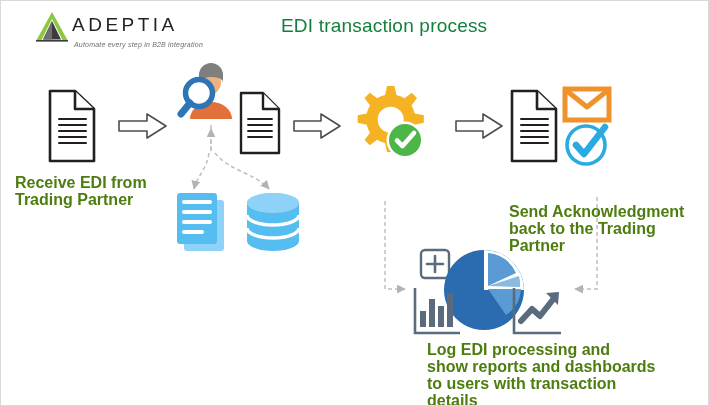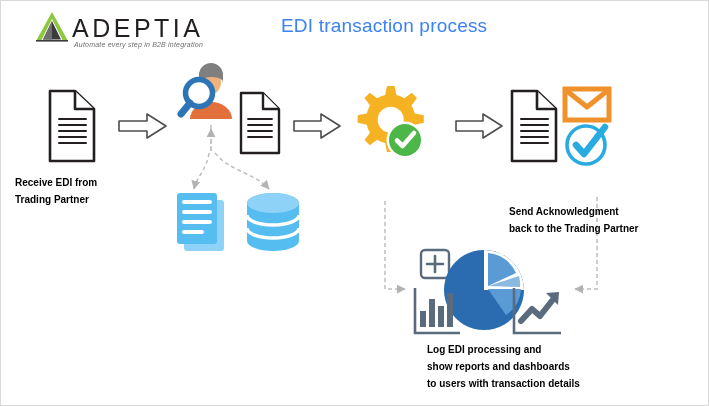--- a/index.html
+++ b/index.html
@@ -19,50 +19,50 @@
     box-sizing: border-box;
     overflow: hidden;
   }
   .abs { position: absolute; }
 
   
   #logo-wrap { left: 33px; top: 9px; width: 200px; height: 44px; }
   #logo-text {
     position: absolute;
     left: 38px; top: 4px;
-    font-size: 25px;
+    font-size: 19px;
     letter-spacing: 3.5px;
     color: #231f20;
     font-family: "Liberation Sans", sans-serif;
     font-weight: 400;
   }
   #logo-tagline {
     position: absolute;
     left: 40px; top: 31px;
     font-size: 7px;
     font-style: italic;
     color: #6d6e70;
     letter-spacing: 0.2px;
     white-space: nowrap;
   }
 
   
   #title {
     left: 280px; top: 14px;
     font-size: 19px;
-    color: #3b82f6;
+    color: #15803d;
     letter-spacing: 0.2px;
     white-space: nowrap;
   }
 
   
   .caption {
-    font-size: 10px;
+    font-size: 16px;
     line-height: 17px;
-    color: #000000;
+    color: #4d7c0f;
     font-weight: bold;
     white-space: pre-line;
   }
   #cap-receive   { left: 14px;  top: 173px; width: 160px; }
   #cap-validation{ left: 171px; top: 258px; width: 175px; }
   #cap-process   { left: 359px; top: 185px; width: 120px; }
   #cap-send      { left: 508px; top: 178px; width: 200px; margin-top: 24px; }
   #cap-log       { left: 426px; top: 340px; width: 240px; }
 
   

